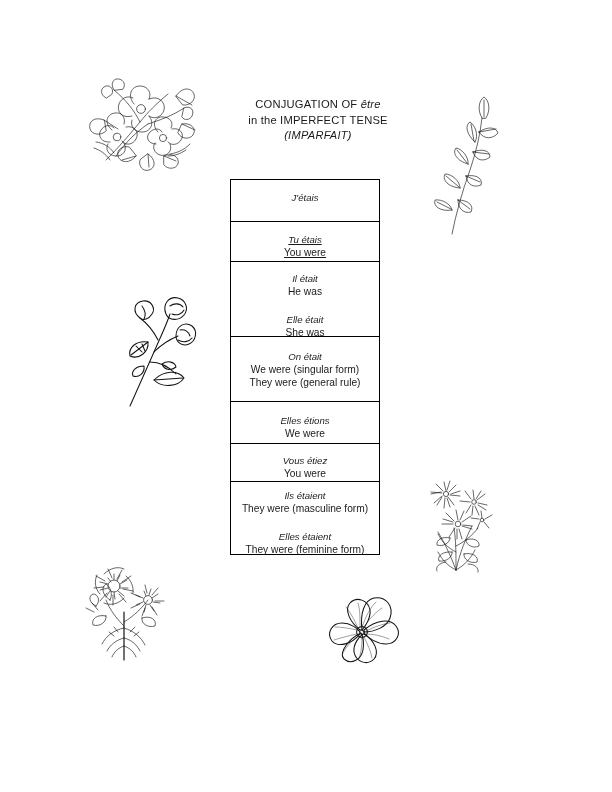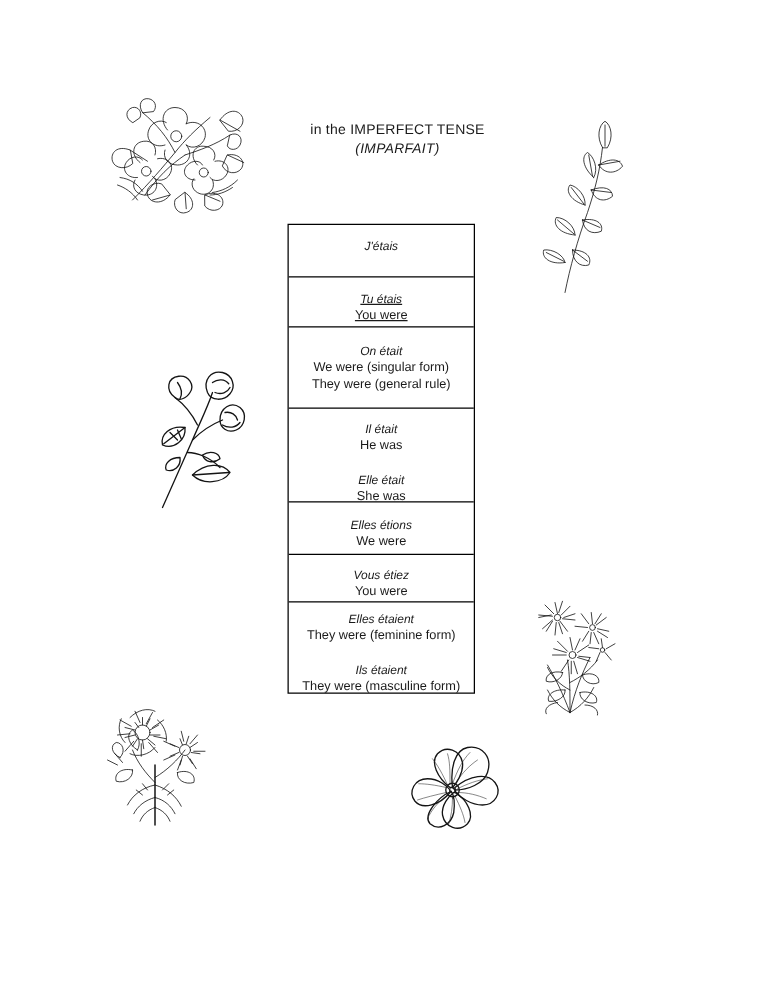--- a/index.html
+++ b/index.html
@@ -120,80 +120,81 @@
   #floral-right-stem { left: 432px; top: 96px;  }
   #floral-left-buds  { left: 122px; top: 292px; }
   #floral-right-aster{ left: 426px; top: 476px; }
   #floral-bottom-left{ left: 82px;  top: 556px; }
   #floral-poppy      { left: 316px; top: 590px; }
 </style>
 </head>
 <body>
 
 <div id="title-block">
+  <div class="title-line"><span>CONJUGATION OF </span><span class="inline-it">être</span></div>
   <div class="title-line">in the IMPERFECT TENSE</div>
   <div id="title-sub">(IMPARFAIT)</div>
 </div>
 
 <div id="conjugation-table">
 
   <div class="conj-row" id="row-je">
     <div class="conj-group">
       <div class="fr">J'étais</div>
     </div>
   </div>
 
   <div class="conj-row" id="row-tu">
     <div class="conj-group">
       <div class="fr">Tu étais</div>
       <div class="en">You were</div>
+    </div>
+  </div>
+
+  <div class="conj-row" id="row-il-elle">
+    <div class="conj-group">
+      <div class="fr">Il était</div>
+      <div class="en">He was</div>
+    </div>
+    <div class="conj-group">
+      <div class="fr">Elle était</div>
+      <div class="en">She was</div>
     </div>
   </div>
 
   <div class="conj-row" id="row-on">
     <div class="conj-group">
       <div class="fr">On était</div>
       <div class="en">We were (singular form)</div>
       <div class="en">They were (general rule)</div>
     </div>
   </div>
 
-  <div class="conj-row" id="row-il-elle">
-    <div class="conj-group">
-      <div class="fr">Il était</div>
-      <div class="en">He was</div>
-    </div>
-    <div class="conj-group">
-      <div class="fr">Elle était</div>
-      <div class="en">She was</div>
-    </div>
-  </div>
-
   <div class="conj-row" id="row-nous">
     <div class="conj-group">
       <div class="fr">Elles étions</div>
       <div class="en">We were</div>
     </div>
   </div>
 
   <div class="conj-row" id="row-vous">
     <div class="conj-group">
       <div class="fr">Vous étiez</div>
       <div class="en">You were</div>
     </div>
   </div>
 
   <div class="conj-row" id="row-ils">
     <div class="conj-group">
+      <div class="fr">Ils étaient</div>
+      <div class="en">They were (masculine form)</div>
+    </div>
+    <div class="conj-group">
       <div class="fr">Elles étaient</div>
       <div class="en">They were (feminine form)</div>
-    </div>
-    <div class="conj-group">
-      <div class="fr">Ils étaient</div>
-      <div class="en">They were (masculine form)</div>
     </div>
   </div>
 
 </div>
 
 <div class="floral" id="floral-top-left">
   <svg width="112" height="108" viewBox="0 0 112 108">
     <g class="ink-thin">
 
       <path d="M20 96 C34 82 44 70 54 58 C62 48 70 40 82 30"></path>

